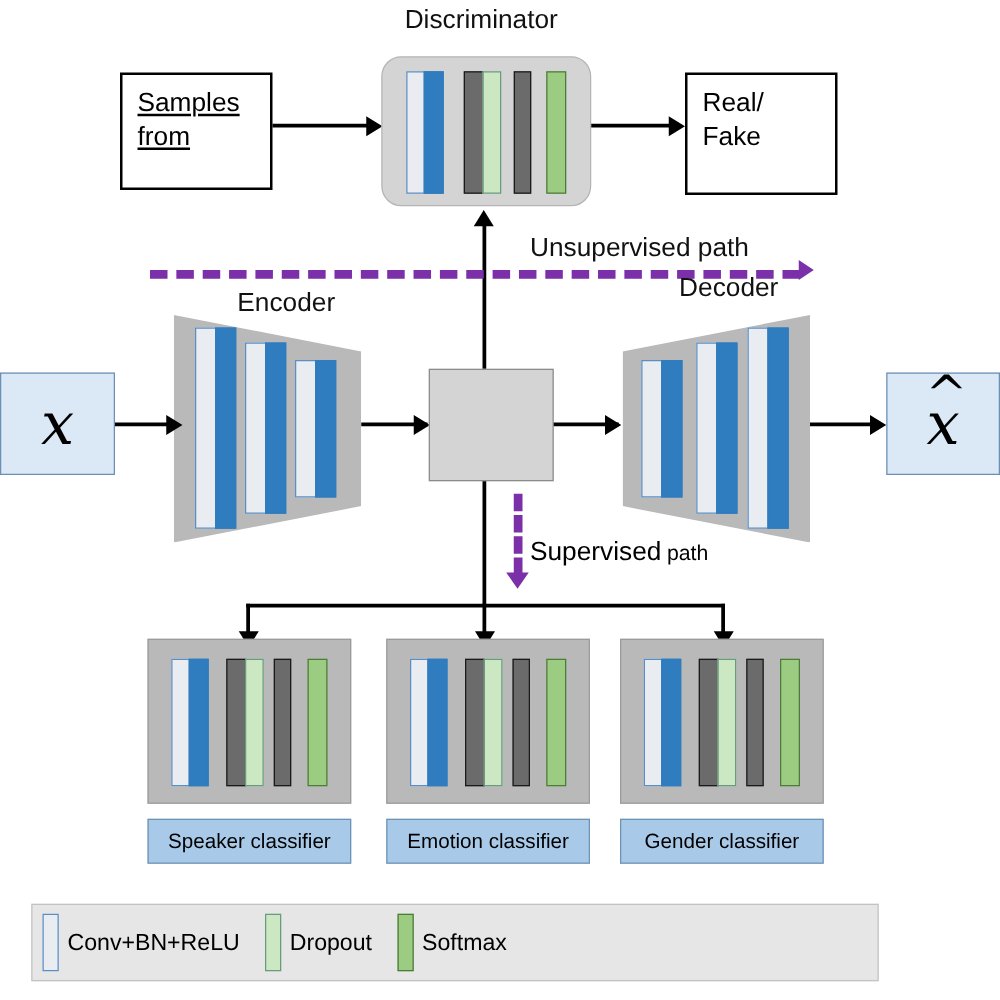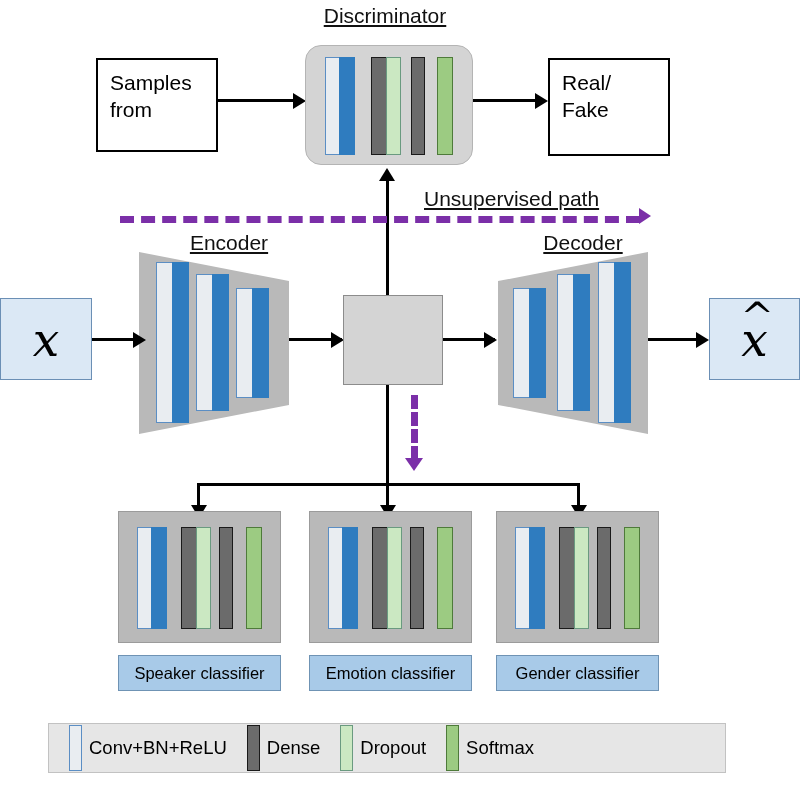--- a/index.html
+++ b/index.html
@@ -20,21 +20,20 @@
   }
   .abs { position: absolute; }
 
   
   .title-label {
     font-size: 21px;
     color: #111;
     text-align: center;
     white-space: nowrap;
     line-height: 1;
-    text-decoration: underline;
   }
 
   
   .white-box {
     background: #ffffff;
     border: 2px solid #000000;
     box-sizing: border-box;
     font-size: 21px;
     line-height: 1.28;
     padding: 10px 0 0 12px;
@@ -161,21 +160,21 @@
     margin-left: 7px;
   }
 </style>
 </head>
 <body>
 
 <div id="canvas">
 
   <div class="abs title-label" style="left:300px; top:5px; width:170px;">Discriminator</div>
 
-  <div class="abs white-box" style="left:96px; top:58px; width:122px; height:94px;">
+  <div class="abs white-box" style="left:96px; top:58px; width:122px; height:94px;text-decoration:underline;">
     <div>Samples</div>
     <div>from</div>
   </div>
 
   <div class="ln" style="left:218px; top:99px; width:76px; height:3px;"></div>
   <div class="ahead right" style="left:293px; top:93px;"></div>
 
   <div class="abs disc-panel" style="left:305px; top:45px; width:168px; height:120px;">
 
     <div class="pair" style="left:19px; top:11px; width:30px; height:98px;">
@@ -233,21 +232,21 @@
   <div class="ahead right" style="left:133px; top:332px;"></div>
 
   <div class="ln" style="left:289px; top:338px; width:53px; height:3px;"></div>
   <div class="ahead right" style="left:331px; top:332px;"></div>
 
   <div class="abs latent" style="left:343px; top:295px; width:100px; height:90px;"></div>
 
   <div class="ln" style="left:443px; top:338px; width:52px; height:3px;"></div>
   <div class="ahead right" style="left:484px; top:332px;"></div>
 
-  <div class="abs title-label" style="left:518px; top:232px; width:130px;">Decoder</div>
+  <div class="abs title-label" style="left:518px; top:220px; width:130px;">Decoder</div>
 
   <div class="trap decoder" style="left:498px; top:252px; width:150px; height:182px;">
   </div>
 
   <div class="pair" style="left:513px; top:288px; width:33px; height:110px;">
     <div class="half bar-conv" style="left:0; width:17px;"></div>
     <div class="half bar-pool" style="left:16px; width:17px;"></div>
   </div>
   <div class="pair" style="left:557px; top:274px; width:33px; height:137px;">
     <div class="half bar-conv" style="left:0; width:17px;"></div>
@@ -263,20 +262,24 @@
 
   <div class="abs io-box" style="left:709px; top:298px; width:91px; height:82px;">
     <span class="hatwrap">
       <span class="hat">^</span>
       <span>x</span>
     </span>
   </div>
 
   <div class="dash-v" style="left:411px; top:395px; height:65px;"></div>
   <div class="phead down" style="left:405px; top:458px;"></div>
+  <div class="path-text" style="left:424px; top:430px;">
+    <span style="font-size:21px;">Supervised</span>
+    <span style="font-size:17px;">path</span>
+  </div>
 
   <div class="ln" style="left:386px; top:385px; width:3px; height:99px;"></div>
 
   <div class="ln" style="left:197px; top:483px; width:383px; height:3px;"></div>
 
   <div class="ln" style="left:197px; top:483px; width:3px; height:24px;"></div>
   <div class="ahead down" style="left:191px; top:505px;"></div>
 
   <div class="ln" style="left:386px; top:483px; width:3px; height:24px;"></div>
   <div class="ahead down" style="left:380px; top:505px;"></div>
@@ -325,30 +328,26 @@
       <div class="half bar-dense" style="left:0; width:16px;"></div>
       <div class="half bar-dropout" style="left:15px; width:15px;"></div>
     </div>
     <div class="bar bar-dense" style="left:100px; top:15px; width:14px; height:102px;"></div>
     <div class="bar bar-softmax" style="left:127px; top:15px; width:16px; height:102px;"></div>
   </div>
   <div class="abs clf-label" style="left:496px; top:655px; width:163px; height:36px;">
     <span>Gender classifier</span>
   </div>
 
-  <div class="legend" style="left:48px; top:723px; width:678px; height:50px; padding-left:20px;">
+  <div class="legend" style="left:25px; top:723px; width:678px; height:62px; padding-left:8px;">
     <div class="legend-item" style="margin-right:20px;">
       <div class="legend-swatch bar-conv"></div>
       <div class="legend-text">Conv+BN+ReLU</div>
     </div>
     <div class="legend-item" style="margin-right:20px;">
-      <div class="legend-swatch bar-dense"></div>
-      <div class="legend-text">Dense</div>
-    </div>
-    <div class="legend-item" style="margin-right:20px;">
       <div class="legend-swatch bar-dropout"></div>
       <div class="legend-text">Dropout</div>
     </div>
     <div class="legend-item">
       <div class="legend-swatch bar-softmax"></div>
       <div class="legend-text">Softmax</div>
     </div>
   </div>
 
 </div>

